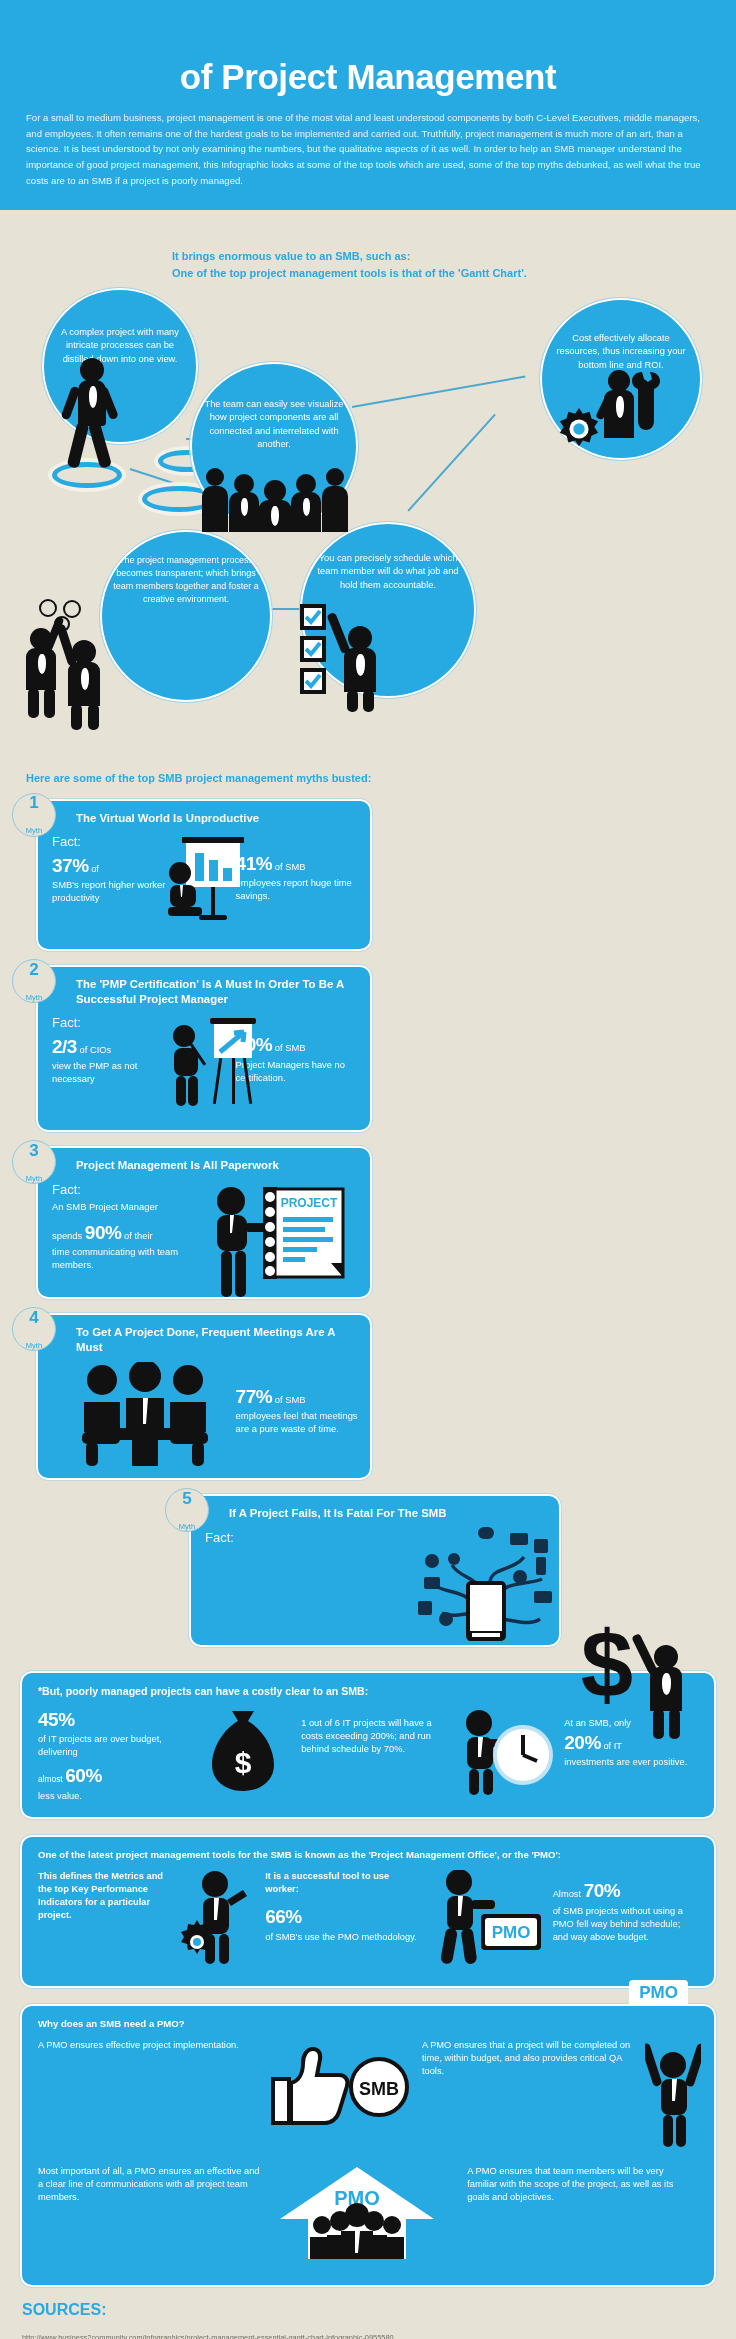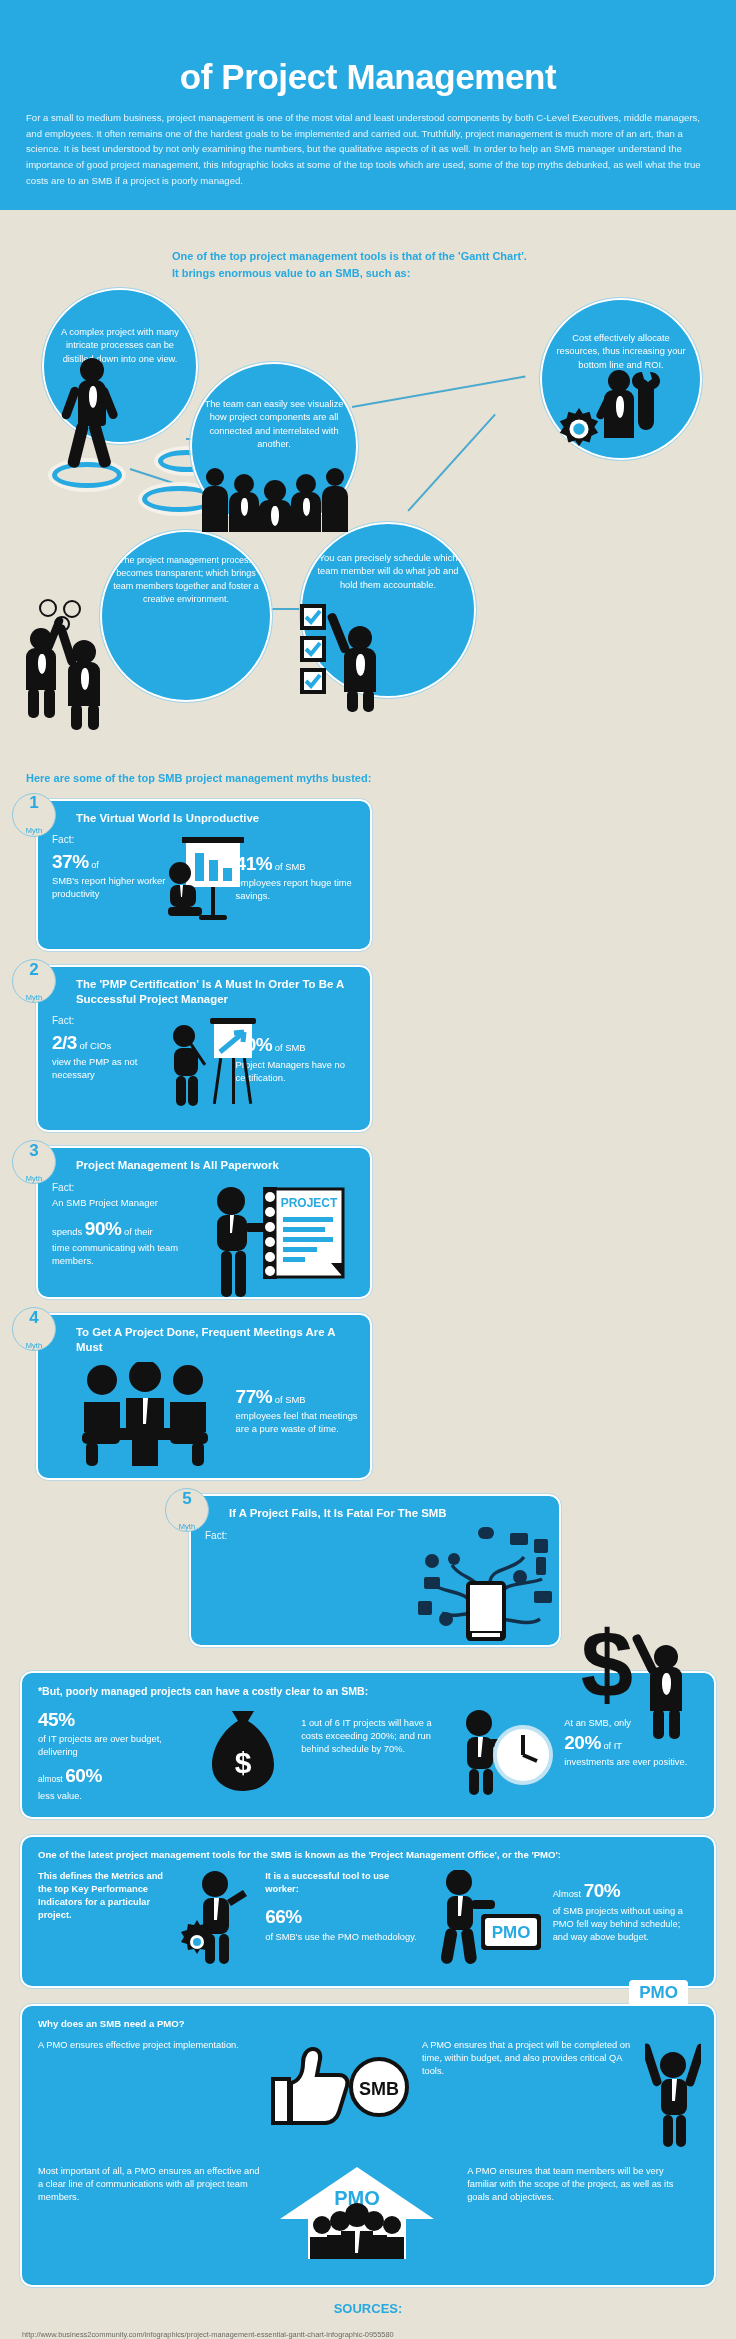--- a/index.html
+++ b/index.html
@@ -114,21 +114,21 @@
   .myth-badge .num { font-size: 17px; font-weight: bold; }
   .myth-badge .lbl { font-size: 7.5px; margin-top: 16px; }
   .myth h3 {
     font-size: 11.4px; line-height: 1.28; font-weight: bold;
     margin: 0 0 8px 24px; color: #ffffff;
   }
   .myth-body { display: flex; gap: 4px; position: relative; min-height: 104px; }
   .mcol { font-size: 9.4px; line-height: 1.38; }
   .mcol.left { width: 40%; }
   .mcol.right { width: 40%; margin-left: auto; }
-  .fact-label { font-size: 10px; opacity: .92; margin-bottom: 2px; }
+  .fact-label { font-size: 13px; opacity: .92; margin-bottom: 2px; }
   .big { font-size: 19px; font-weight: bold; letter-spacing: -0.5px; }
   .art { position:absolute; left:38%; top:0; width:26%; }
 
   
   .myth5-wrap { display:flex; justify-content:center; padding: 14px 22px 0 22px; }
   .myth5 { width: 372px; }
 
   
   .panel {
     margin: 16px 20px 0 20px;
@@ -144,41 +144,41 @@
   .panel .lead.small { font-size: 9.6px; }
   .cols { display:flex; gap: 10px; align-items: flex-start; }
   .col { font-size: 9.3px; line-height: 1.4; }
   .pmo-tag {
     background:#fff; color:#27a9e1; font-weight:bold; font-size:17px;
     padding:3px 10px; border-radius:4px; display:inline-block;
   }
 
   
   .sources { padding: 14px 22px 8px 22px; }
-  .sources h4 { color:#27a9e1; font-size:13px; font-weight:bold; margin-bottom:13px;text-align:center; }
+  .sources h4 { color:#27a9e1; font-size:16px; font-weight:bold; margin-bottom:13px; }
   .sources div { color:#6b6b63; font-size:7.4px; line-height:1.62; word-break: break-all; }
 </style>
 </head>
 <body>
 
 <div class="page">
 
   <div class="header">
     <h1>
       <br>
       <span>of Project Management</span>
     </h1>
     <p>For a small to medium business, project management is one of the most vital and least understood components by both C-Level Executives, middle managers, and employees.  It often remains one of the hardest goals to be implemented and carried out.  Truthfully, project management is much more of an art, than a science.  It is best understood by not only examining the numbers, but the qualitative aspects of it as well. In order to help an SMB manager understand the importance of good project management, this Infographic looks at some of the top tools which are used, some of the top myths debunked, as well what the true costs are to an SMB if a project is poorly managed.</p>
   </div>
 
   <div class="gantt-wrap">
 
     <div class="gantt-intro sec-heading">
+      <div>It brings enormous value to an SMB, such as:</div>
       <div>One of the top project management tools is that of the 'Gantt Chart'.</div>
-      <div>It brings enormous value to an SMB, such as:</div>
     </div>
 
     <div class="connector" style="left:186px; top:228px; width:26px;"></div>
     <div class="connector" style="left:352px; top:196px; width:176px; transform:rotate(-10deg); transform-origin:left center;"></div>
     <div class="connector" style="left:264px; top:398px; width:44px;"></div>
     <div class="connector" style="left:408px; top:300px; width:130px; transform:rotate(-48deg); transform-origin:left center;"></div>
     <div class="connector" style="left:130px; top:258px; width:86px; transform:rotate(18deg); transform-origin:left center;"></div>
 
     <div class="ripple" style="left:52px; top:252px; width:70px; height:26px;"></div>
     <div class="ripple" style="left:158px; top:240px; width:58px; height:22px;"></div>

